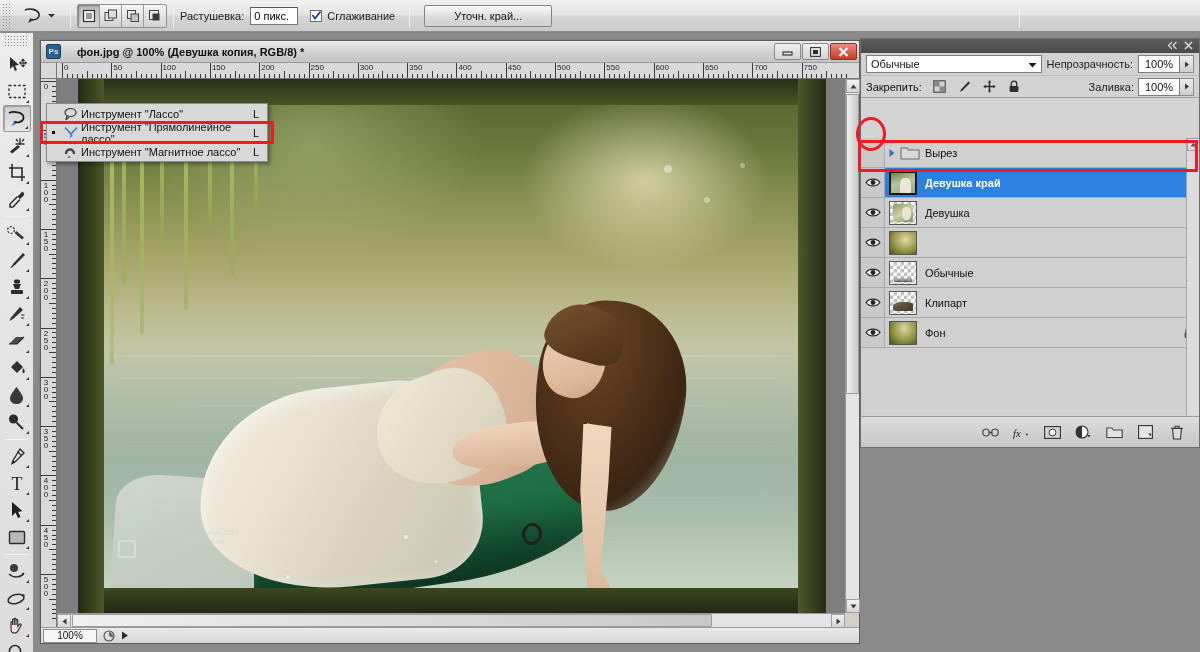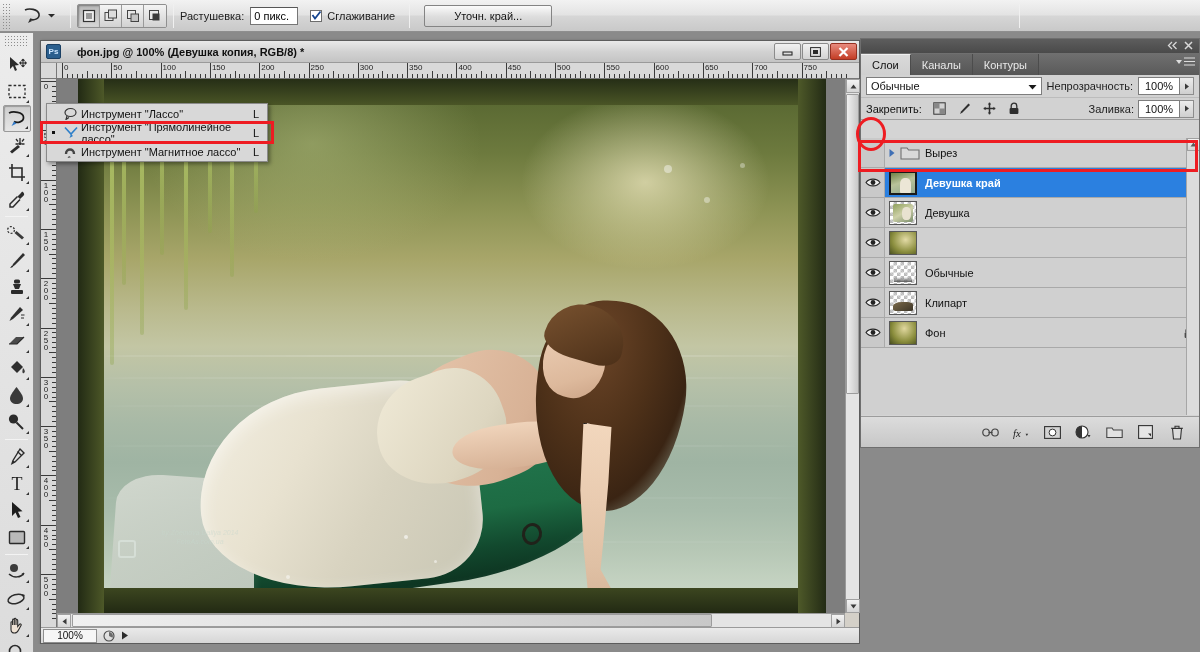--- a/index.html
+++ b/index.html
@@ -1180,33 +1180,20 @@
           <path d="M5 1 L1.5 4.5 L5 8 M9.5 1 L6 4.5 L9.5 8" fill="none" stroke="#d8d8d8" stroke-width="1.3"></path>
         </svg>
       </span>
       <span>
         <svg width="9" height="9" viewBox="0 0 9 9">
           <path d="M1 1 L8 8 M8 1 L1 8" stroke="#d8d8d8" stroke-width="1.5"></path>
         </svg>
       </span>
     </div>
 
-    <div id="panel-tabs">
-      <div class="ptab active">Слои</div>
-      <div class="ptab">Каналы</div>
-      <div class="ptab">Контуры</div>
-      <div id="ptab-menu">
-        <svg width="6" height="6" viewBox="0 0 6 6">
-            <path d="M0 1 L6 1 L3 5 Z" fill="#ddd"></path>
-          </svg>
-        <svg width="11" height="9" viewBox="0 0 11 9">
-          <path d="M0 1 H11 M0 4.5 H11 M0 8 H11" stroke="#ddd" stroke-width="1.2"></path>
-        </svg>
-      </div>
-    </div>
 
     <div id="blend-row">
       <div id="blend-select">
         <span>Обычные</span>
         <span>
           <svg width="9" height="6" viewBox="0 0 9 6">
               <path d="M0.5 1 L4.5 5.5 L8.5 1 Z" fill="#1a1a1a"></path>
             </svg>
         </span>
       </div>

